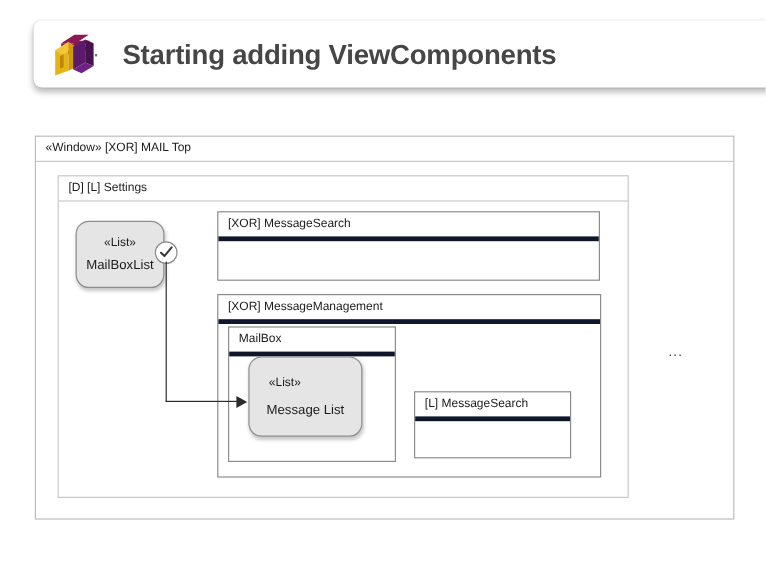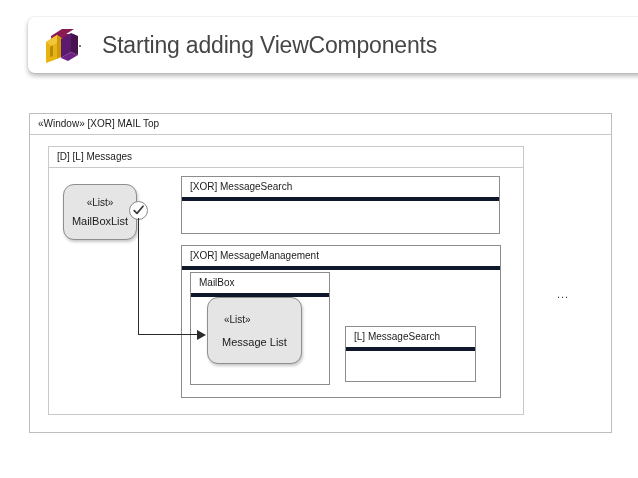--- a/index.html
+++ b/index.html
@@ -33,21 +33,21 @@
     padding-left: 10px;
   }
   #header-logo {
     width: 46px;
     height: 46px;
     flex: 0 0 46px;
     position: relative;
   }
   #header-title {
     font-size: 23px;
-    font-weight: normal;
+    font-weight: bold;
     color: #464646;
     letter-spacing: -0.2px;
     margin-left: 18px;
     white-space: nowrap;
   }
 
   
   #diagram {
     position: absolute;
     left: 0;
@@ -182,21 +182,21 @@
   <div id="header-title">Starting adding ViewComponents</div>
 </div>
 
 <div id="diagram">
 
   <div class="box frame-outer" style="left:29px; top:101px; width:583px; height:320px;">
     <div class="box-title sep-light">«Window» [XOR] MAIL Top</div>
   </div>
 
   <div class="box frame-inner" style="left:48px; top:134px; width:476px; height:269px;">
-    <div class="box-title sep-light">[D] [L] Messages</div>
+    <div class="box-title sep-light">[D] [L] Settings</div>
   </div>
 
   <div class="box frame-thin" style="left:181px; top:164px; width:319px; height:58px;">
     <div class="box-title sep-dark">[XOR] MessageSearch</div>
   </div>
 
   <div class="box frame-thin" style="left:181px; top:233px; width:320px; height:153px;">
     <div class="box-title sep-dark">[XOR] MessageManagement</div>
   </div>
 

